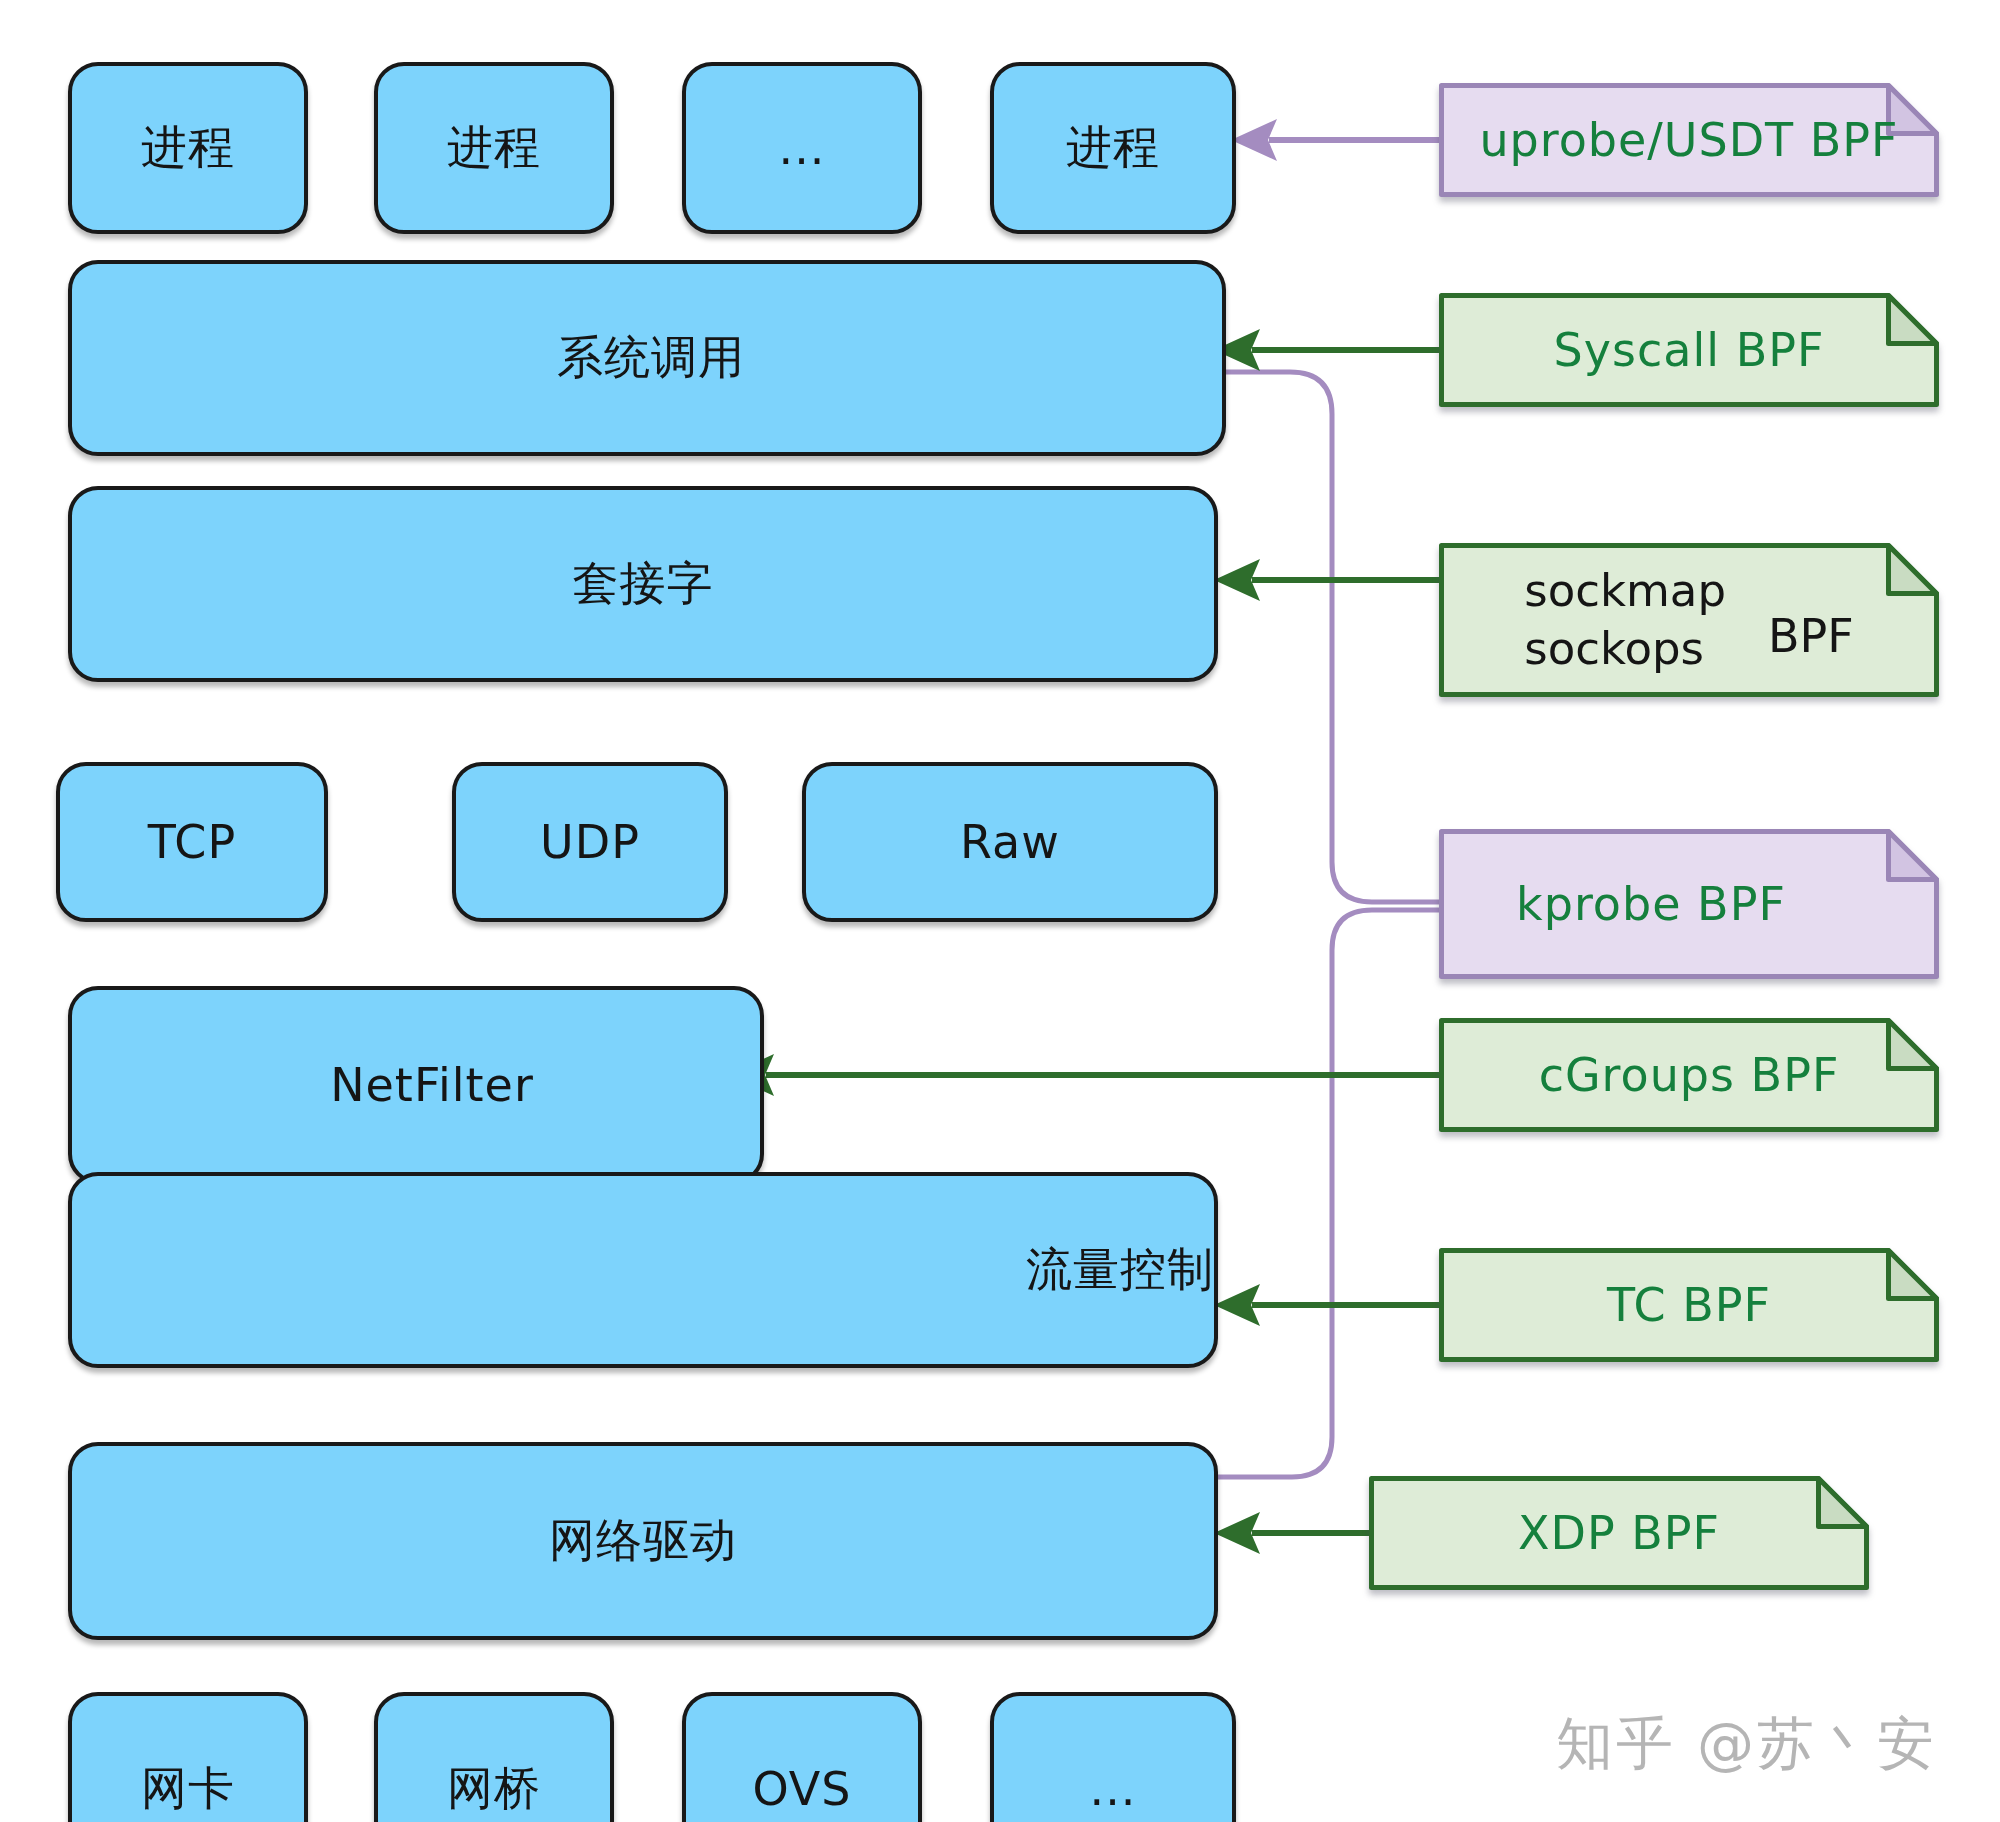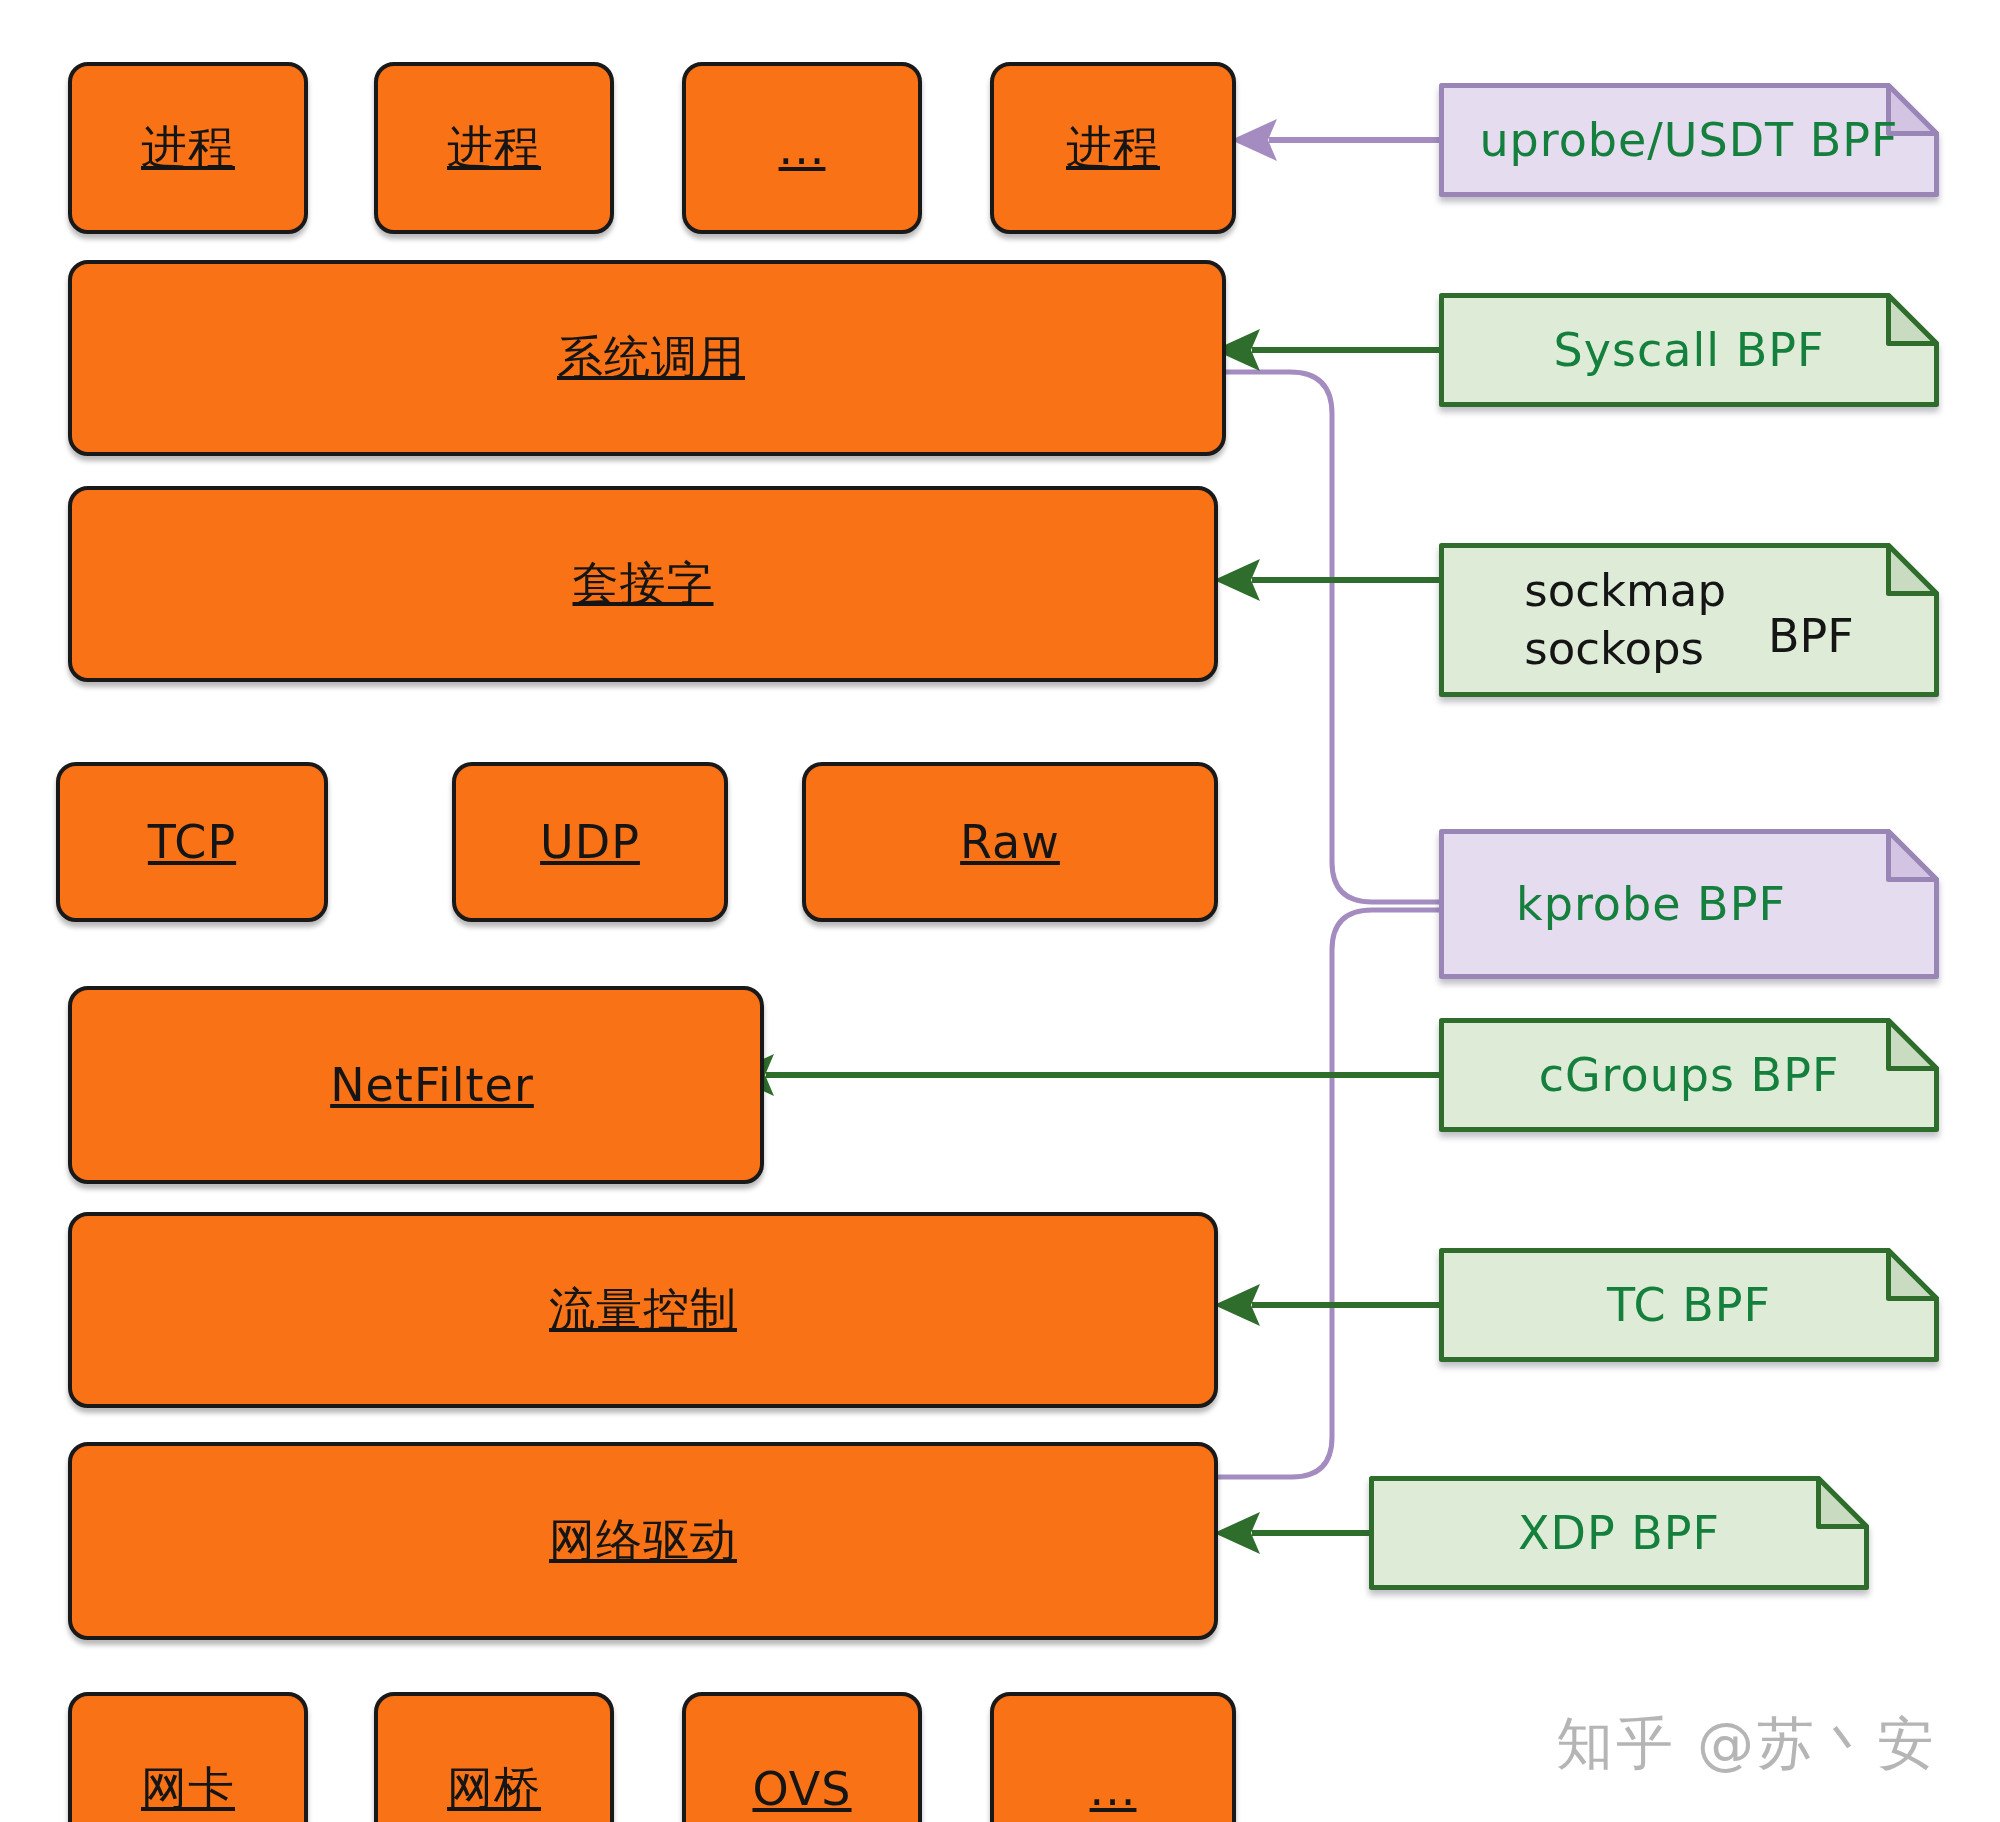--- a/index.html
+++ b/index.html
@@ -4,29 +4,28 @@
 <style>
   html,body { margin:0; padding:0; background:#ffffff; }
   body { font-family:"DejaVu Sans","Liberation Sans",sans-serif; }
   #canvas {
     position:relative; width:2000px; height:1822px;
     background:#ffffff; overflow:hidden;
   }
   
   .kbox {
     position:absolute;
-    background:#f97316;
+    background:#7dd3fc;
     border:4px solid #191919;
-    border-radius:20px;
+    border-radius:30px;
     display:flex; align-items:center; justify-content:center;
     font-size:46px; color:#151515;
     box-shadow:0 5px 5px rgba(0,0,0,0.28);
     z-index:2;
     letter-spacing:1px;
-    text-decoration:underline;
   }
   
   #connector-layer { position:absolute; left:0; top:0; z-index:1; }
   
   .note { position:absolute; z-index:3; }
   .note svg.shape { position:absolute; left:0; top:0; filter:drop-shadow(0 5px 3px rgba(70,70,90,0.35)); }
   .note .lbl {
     position:absolute; inset:6px 14px 6px 14px;
     display:flex; align-items:center; justify-content:center;
     font-size:46px; color:#15803d; letter-spacing:1px;
@@ -119,21 +118,21 @@
     <span>UDP</span>
   </div>
   <div class="kbox" style="left:802px; top:762px; width:408px; height:152px;">
     <span>Raw</span>
   </div>
 
   <div class="kbox" style="left:68px; top:986px; width:656px; height:190px;padding-left:32px;">
     <span>NetFilter</span>
   </div>
 
-  <div class="kbox" style="left:68px; top:1212px; width:1142px; height:188px;">
+  <div class="kbox" style="left:68px; top:1172px; width:1142px; height:188px;justify-content:flex-end;">
     <span>流量控制</span>
   </div>
 
   <div class="kbox" style="left:68px; top:1442px; width:1142px; height:190px;">
     <span>网络驱动</span>
   </div>
 
   <div class="kbox" style="left:68px; top:1692px; width:232px; height:185px;">
     <span>网卡</span>
   </div>

